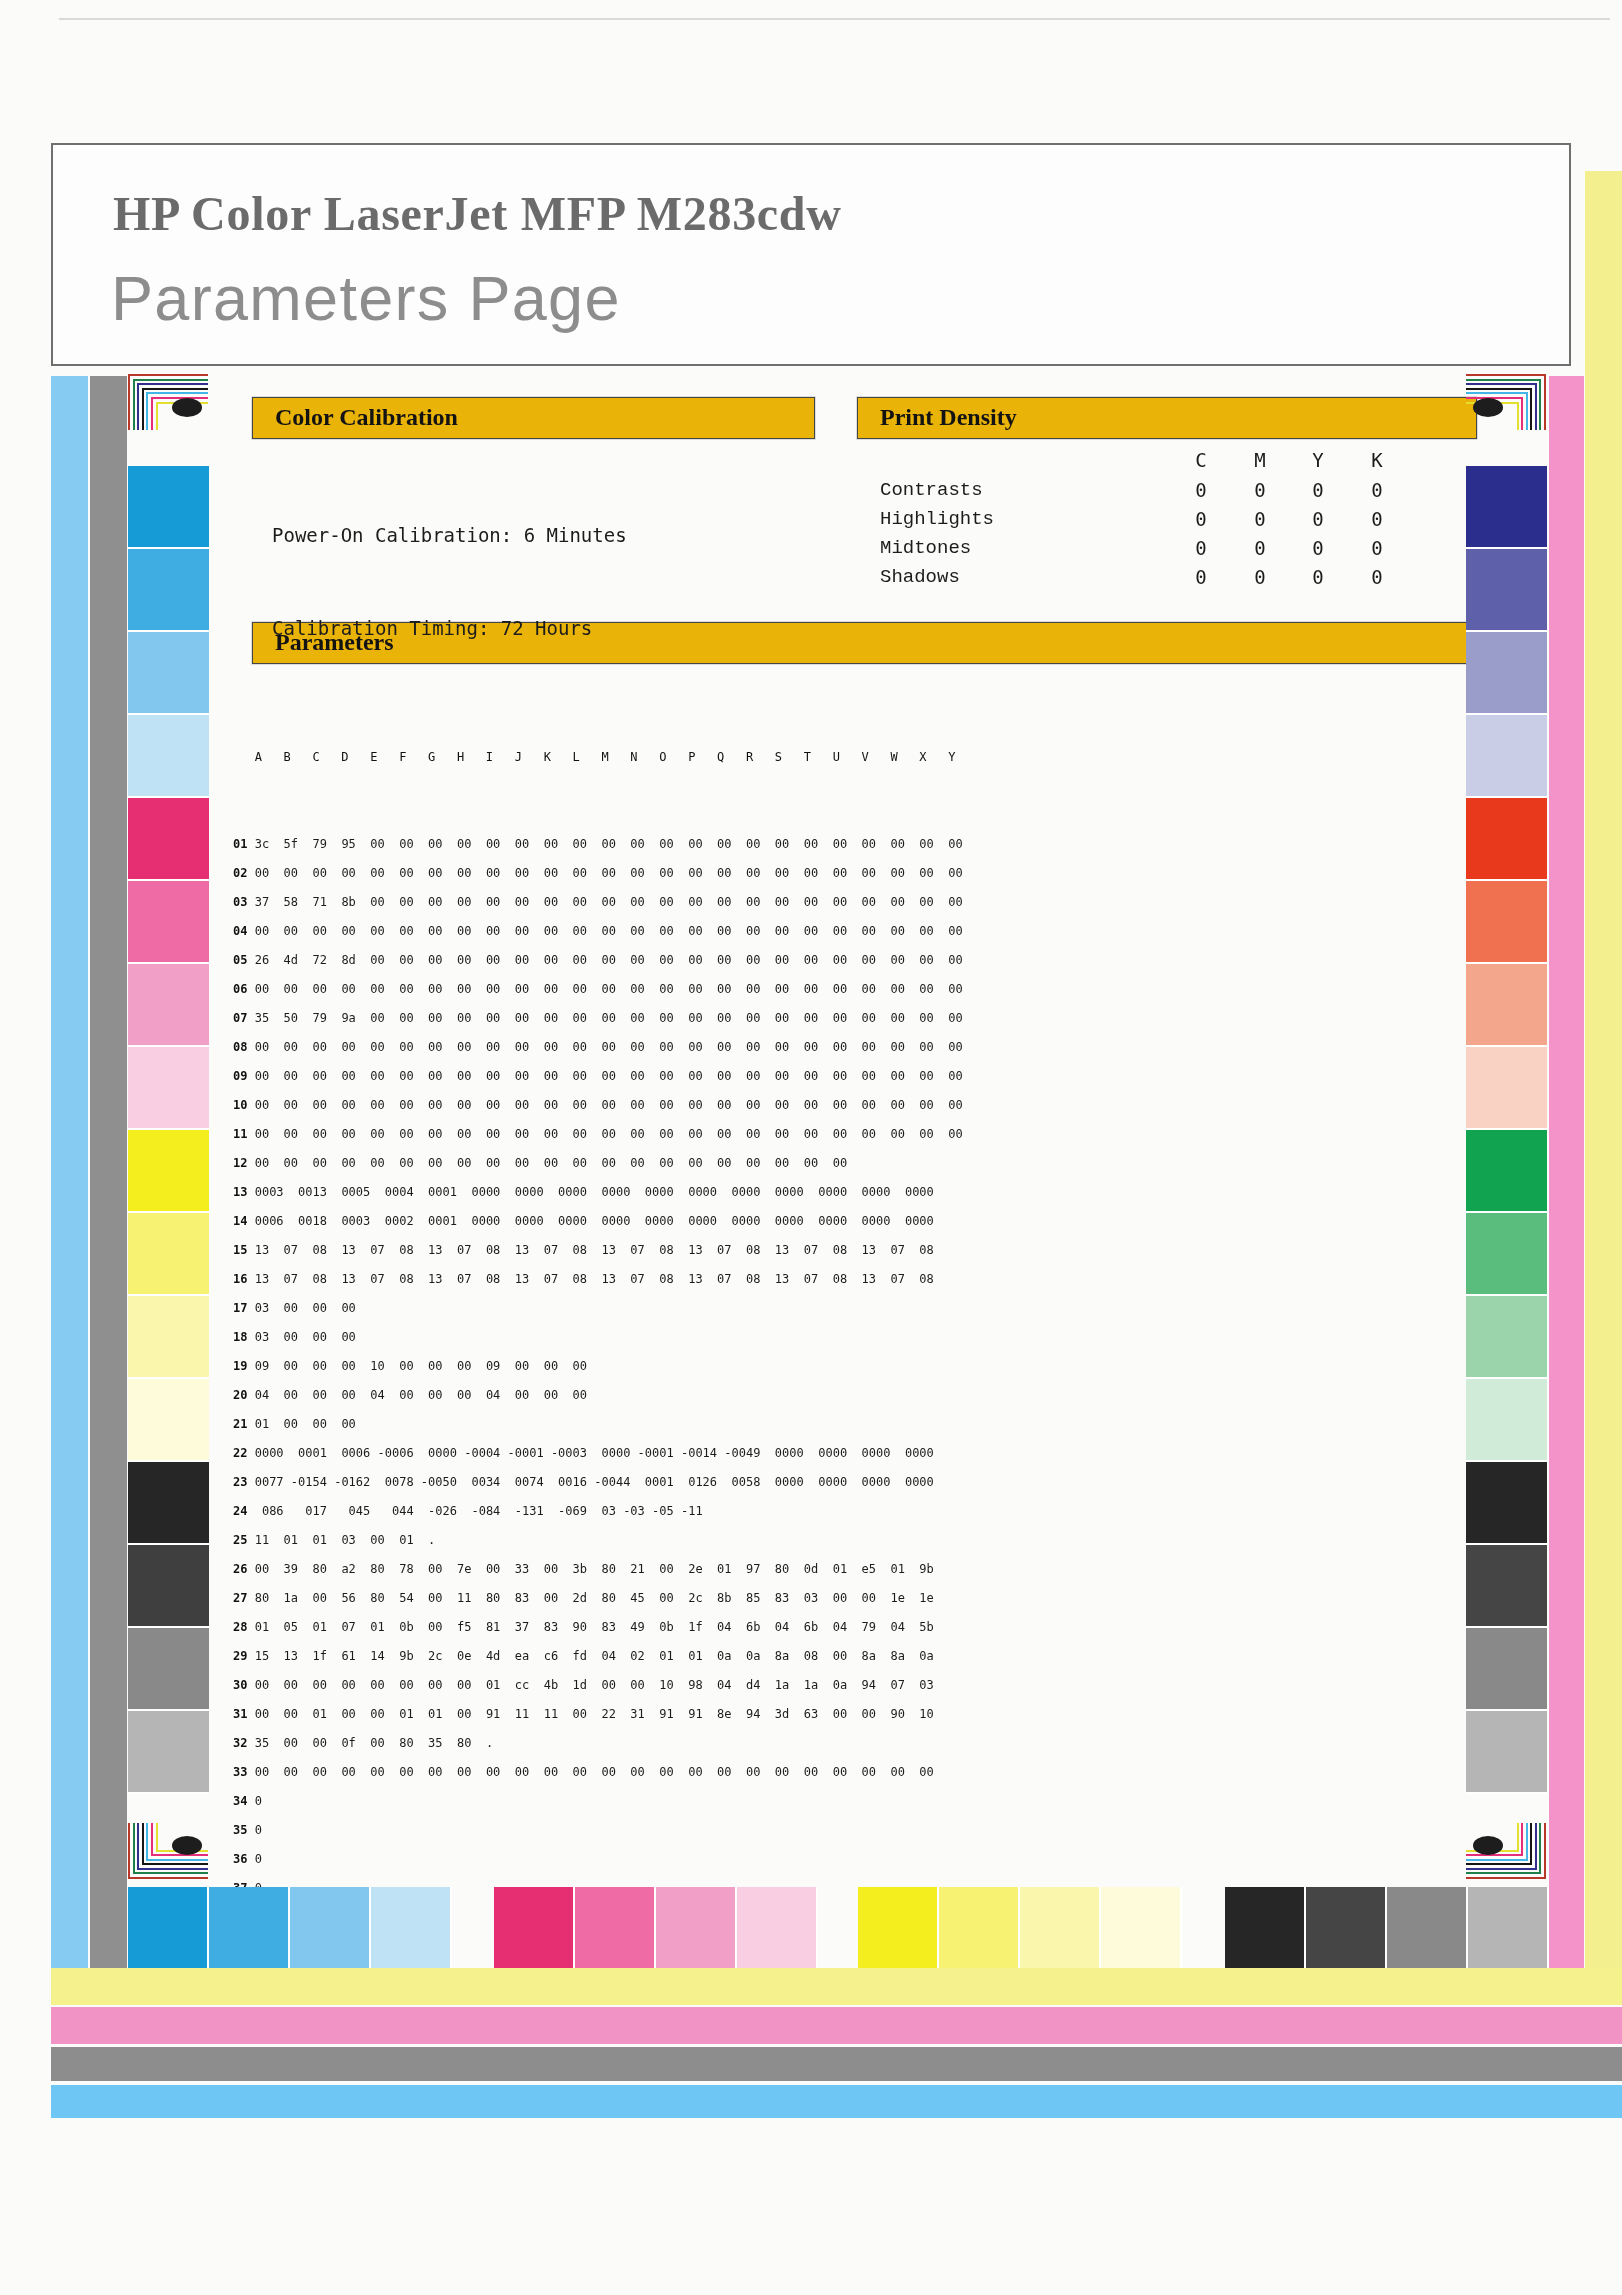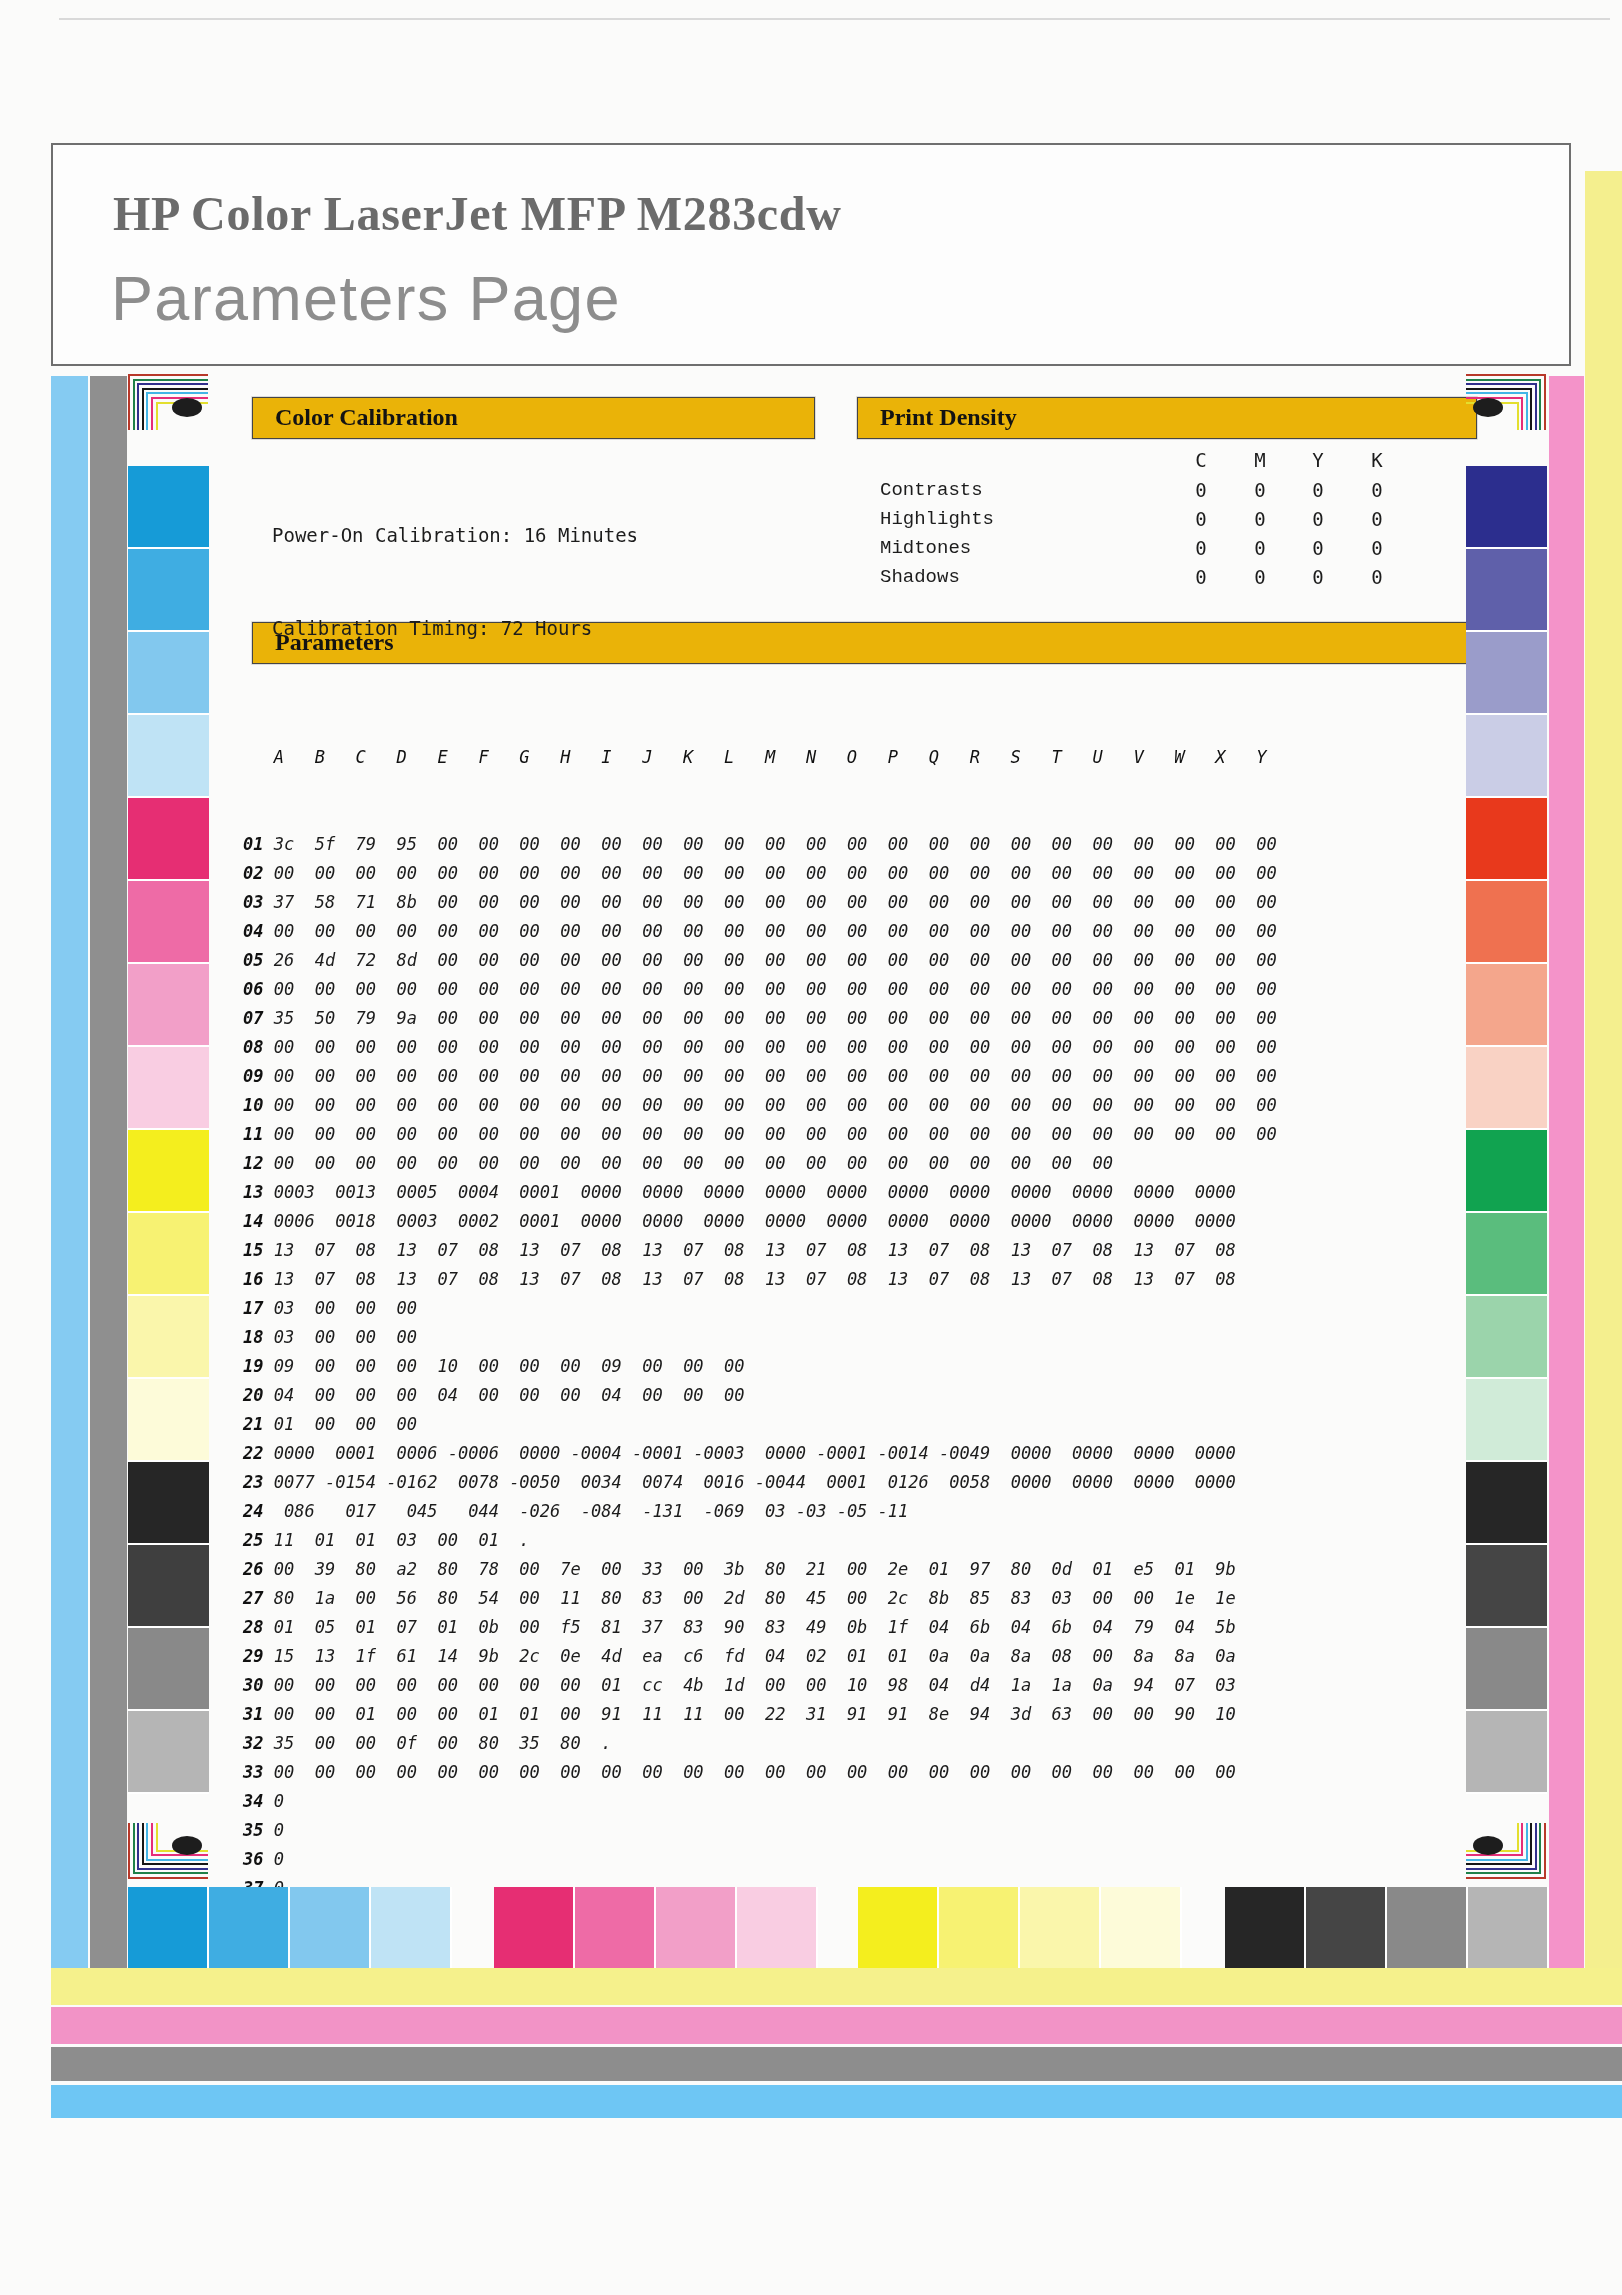--- a/index.html
+++ b/index.html
@@ -40,22 +40,22 @@
   
   .mono{font-family:"DejaVu Sans Mono",monospace;color:#1c1c1c;}
   #cc-lines{position:absolute;left:272px;top:458px;font-size:19px;line-height:31px;white-space:pre;}
   
   #pd-table{position:absolute;left:880px;top:449px;width:597px;height:157px;font-size:19px;}
   .pdrow{position:absolute;left:0;width:597px;height:29px;white-space:pre;}
   .pdlabel{position:absolute;left:0;top:0;font-family:Liberation Mono, monospace;}
   .pdval{position:absolute;top:0;width:26px;text-align:center;}
   
   #param-table{
-    position:absolute;left:243px;top:685px;width:1191px;
-    font-size:17px;line-height:29px;white-space:pre;font-style:italic;
+    position:absolute;left:233px;top:685px;width:1191px;
+    font-size:12px;line-height:29px;white-space:pre;
   }
   .prow{white-space:pre;height:29px;}
   .pnum{font-weight:700;color:#111;}
   #param-header{white-space:pre;height:29px;color:#111;}
   
   .vbar{position:absolute;top:376px;height:1592px;}
   #bar-left-blue{left:51px;width:37px;}
   #bar-left-gray{left:90px;width:37px;}
   #bar-right-pink{left:1549px;width:35px;}
   #bar-right-yellow{left:1585px;width:38px;top:171px;height:1797px;}
@@ -97,21 +97,21 @@
   <div class="section-title">Color Calibration</div>
 </div>
 <div id="pd-box" class="section-box">
   <div class="section-title">Print Density</div>
 </div>
 <div id="param-box" class="section-box">
   <div class="section-title">Parameters</div>
 </div>
 
 <div id="cc-lines" class="mono">
-  <div>Power-On Calibration: 16 Minutes</div>
+  <div>Power-On Calibration: 6 Minutes</div>
   <div>Calibration Timing: 72 Hours</div>
 </div>
 
 <div id="pd-table" class="mono">
     <div class="pdrow" style="top: 0px;"><span class="pdval" style="left: 308px;">C</span><span class="pdval" style="left: 367px;">M</span><span class="pdval" style="left: 425px;">Y</span><span class="pdval" style="left: 484px;">K</span></div>
     <div class="pdrow" style="top: 29.5px;"><span class="pdlabel">Contrasts</span><span class="pdval" style="left: 308px;">0</span><span class="pdval" style="left: 367px;">0</span><span class="pdval" style="left: 425px;">0</span><span class="pdval" style="left: 484px;">0</span></div>
     <div class="pdrow" style="top: 59px;"><span class="pdlabel">Highlights</span><span class="pdval" style="left: 308px;">0</span><span class="pdval" style="left: 367px;">0</span><span class="pdval" style="left: 425px;">0</span><span class="pdval" style="left: 484px;">0</span></div>
     <div class="pdrow" style="top: 88px;"><span class="pdlabel">Midtones</span><span class="pdval" style="left: 308px;">0</span><span class="pdval" style="left: 367px;">0</span><span class="pdval" style="left: 425px;">0</span><span class="pdval" style="left: 484px;">0</span></div>
     <div class="pdrow" style="top: 117px;"><span class="pdlabel">Shadows</span><span class="pdval" style="left: 308px;">0</span><span class="pdval" style="left: 367px;">0</span><span class="pdval" style="left: 425px;">0</span><span class="pdval" style="left: 484px;">0</span></div>
   </div>

